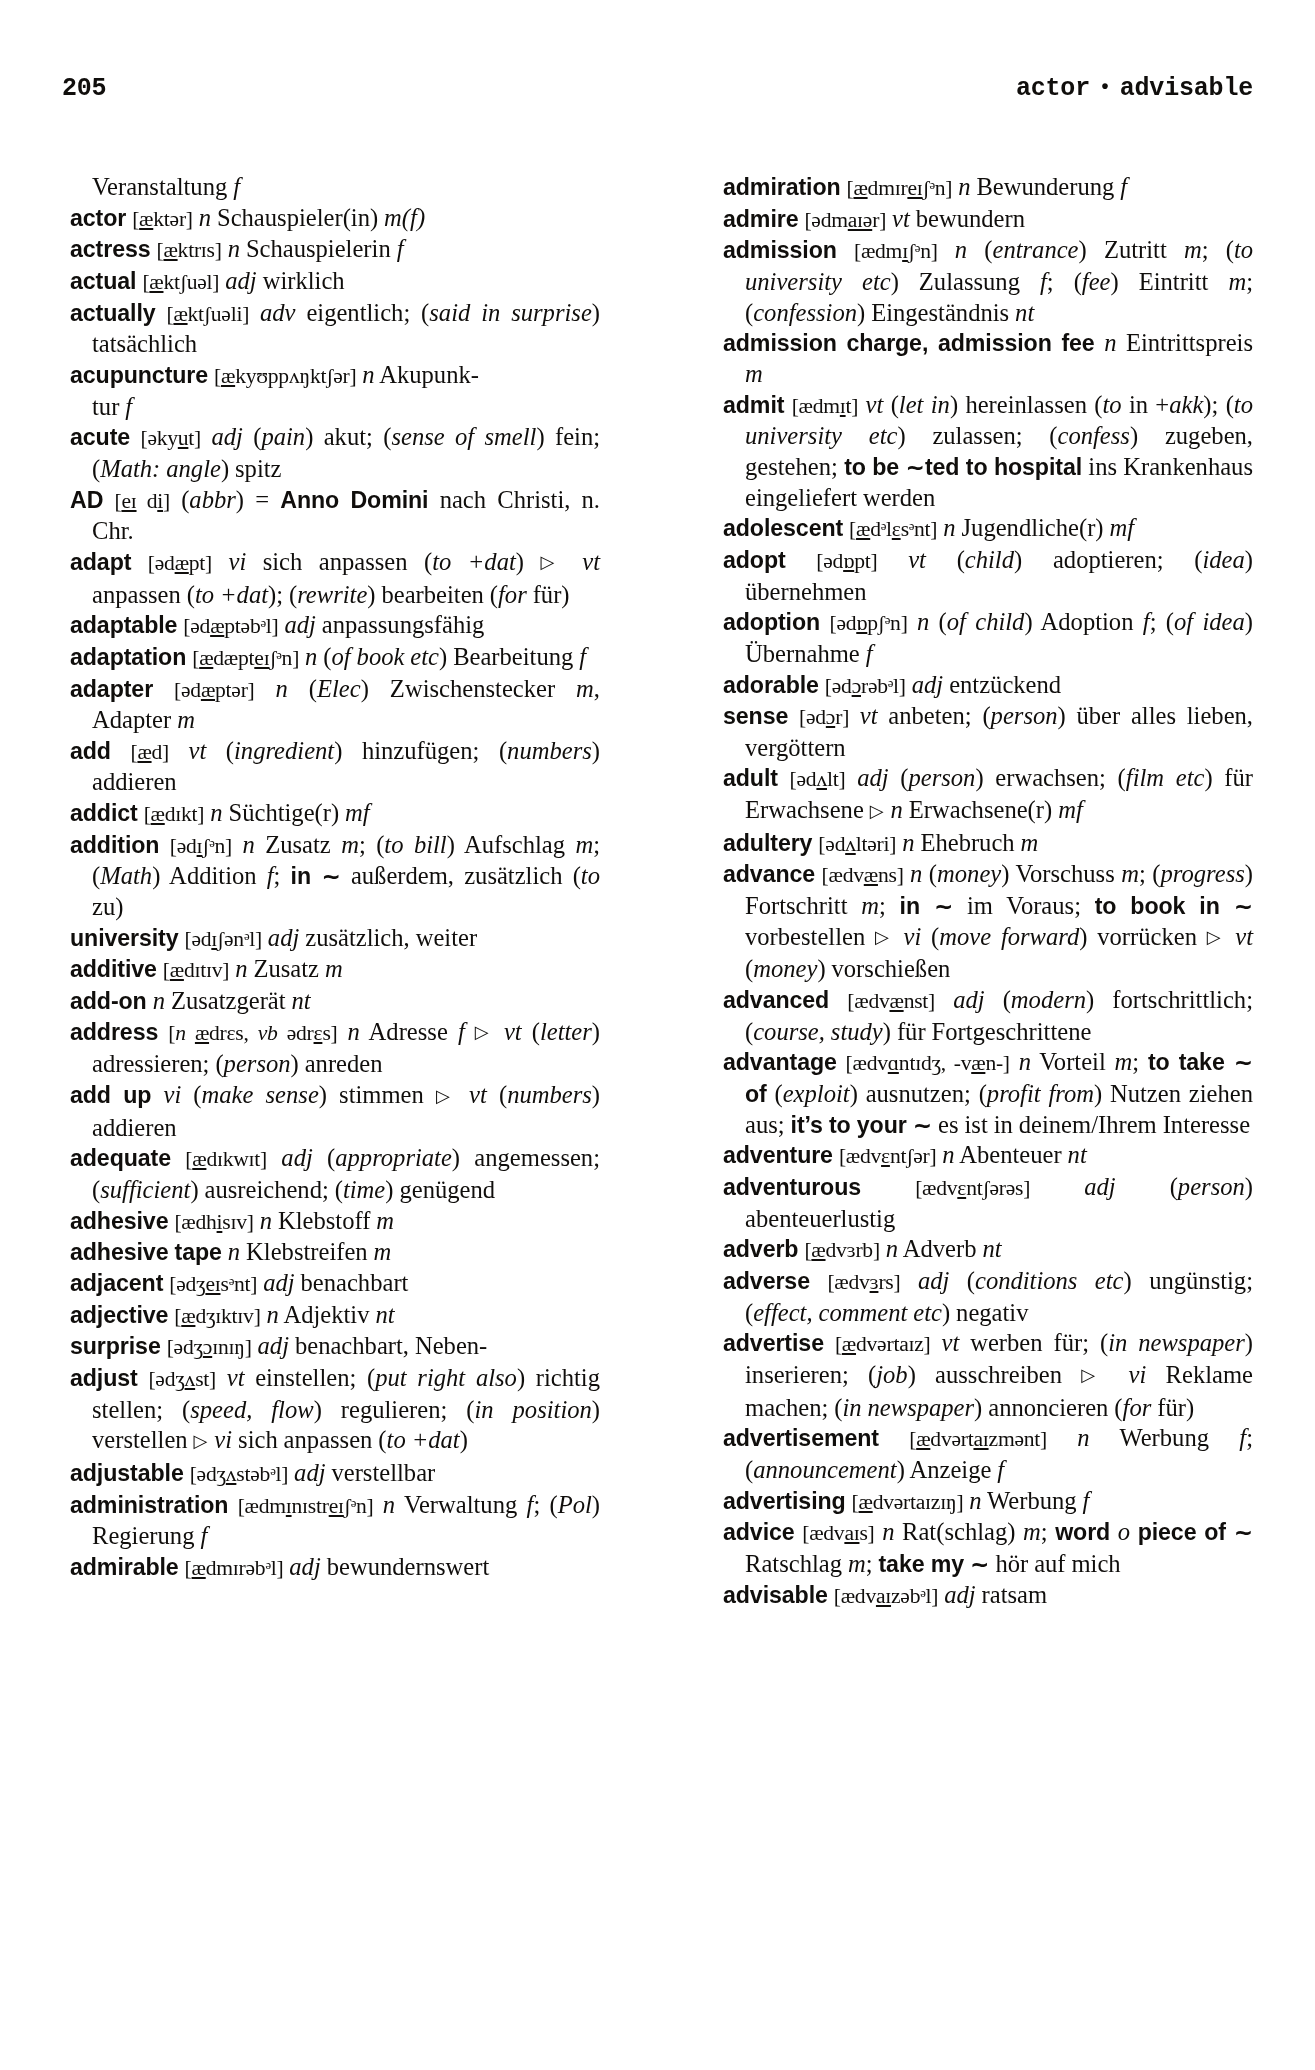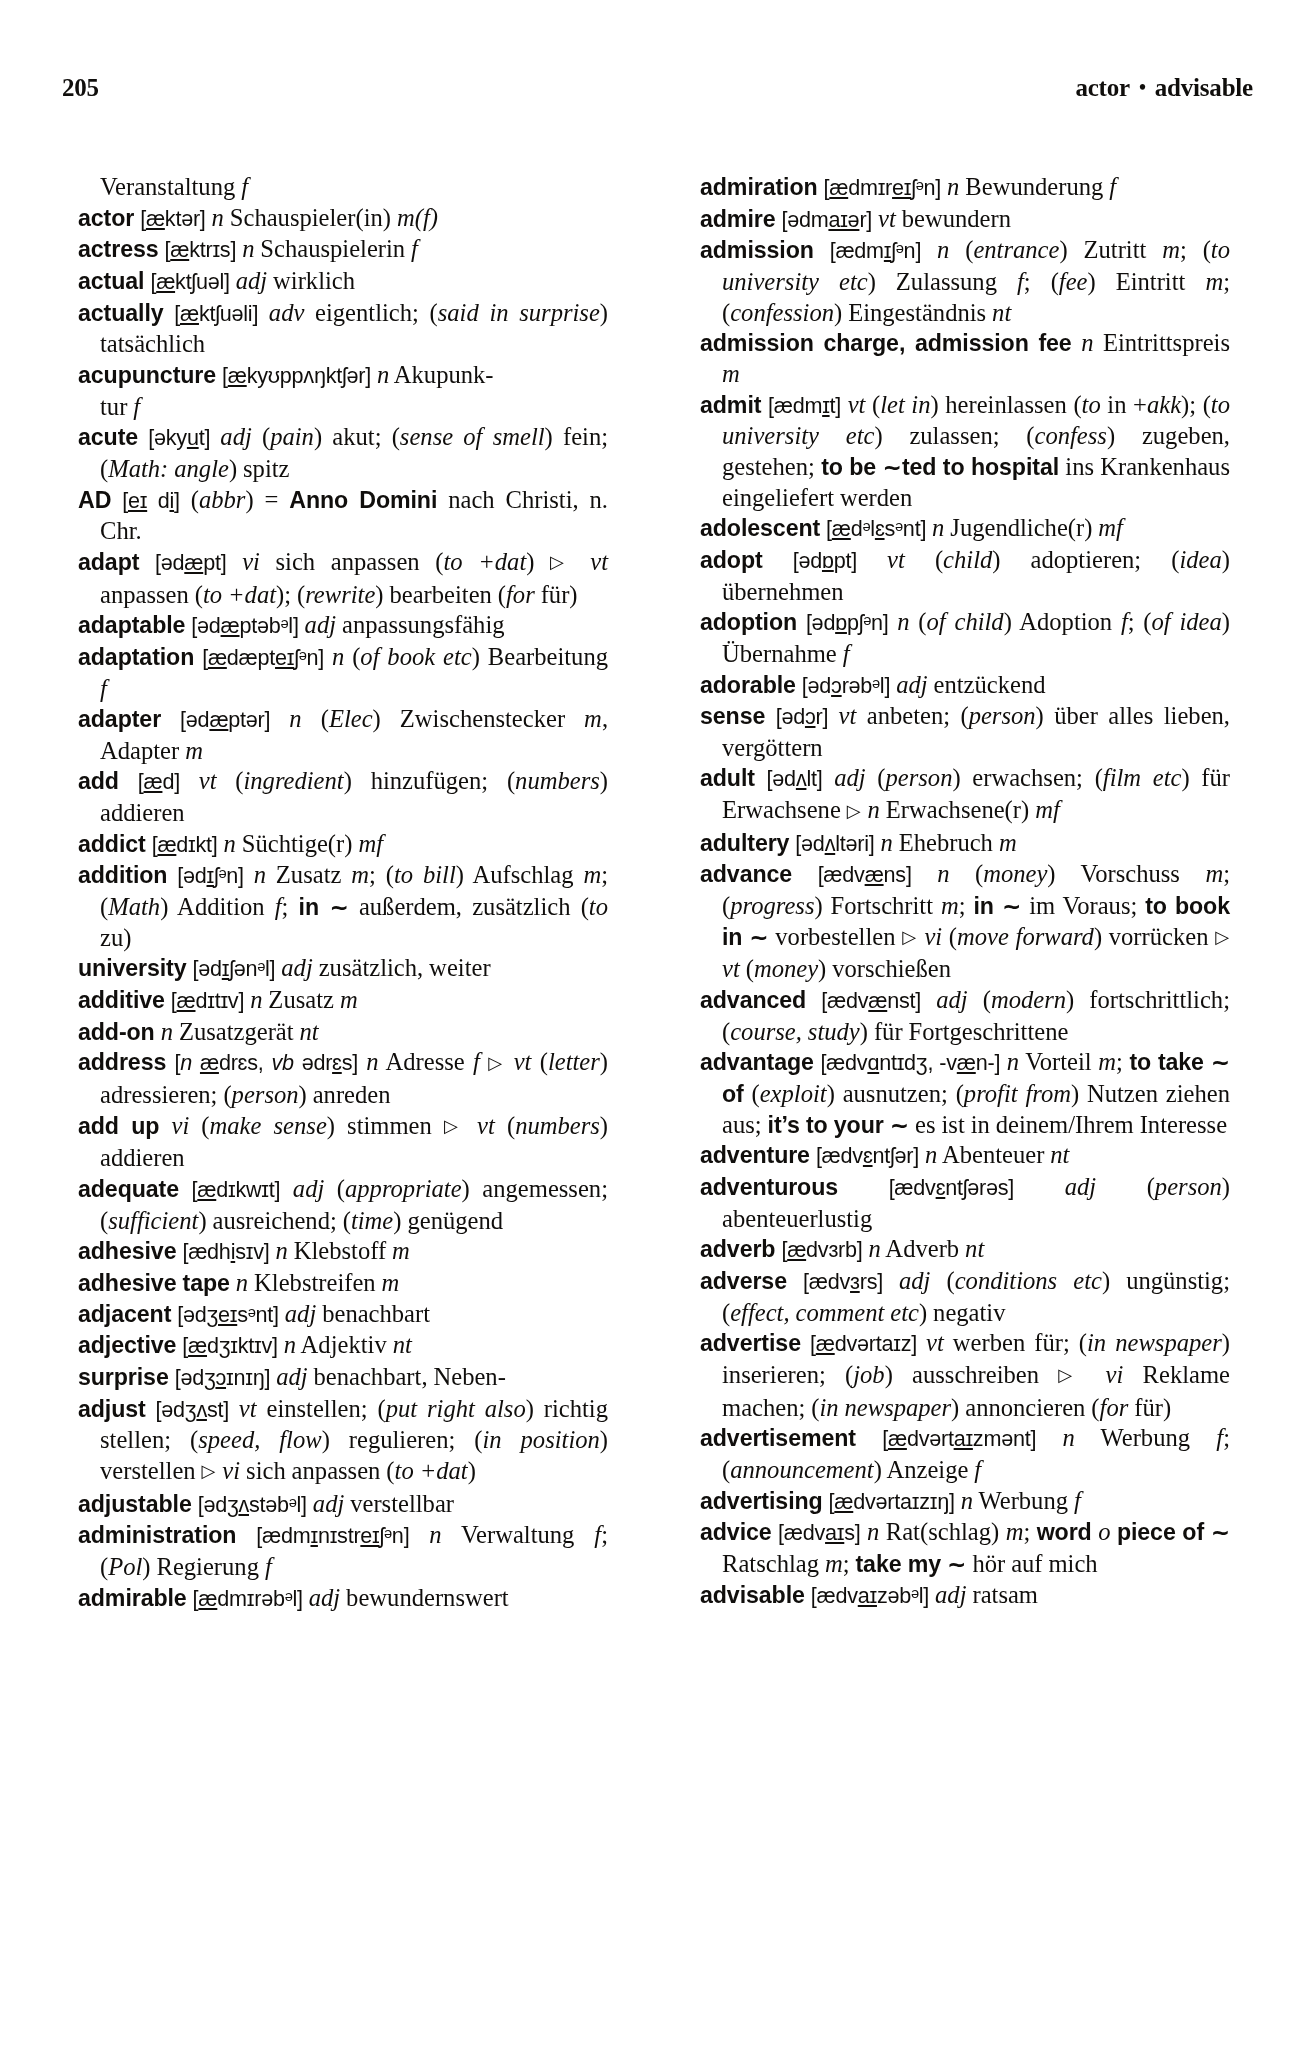--- a/index.html
+++ b/index.html
@@ -21,46 +21,47 @@
   
   .running-head {
     position: absolute;
     left: 62px;
     right: 62px;
     top: 74px;
     height: 34px;
     display: flex;
     align-items: baseline;
     justify-content: space-between;
-    font-family: Liberation Serif, serif;
+    font-family: Liberation Mono, monospace;
     font-weight: bold;
     font-size: 25px;
     letter-spacing: -0.2px;
     color: #100e0c;
   }
   .running-head .folio { }
   .running-head .guidewords { }
   .running-head .guidewords .sep {
     display: inline-block;
     padding: 0 9px;
     position: relative;
     top: -2px;
     font-size: 20px;
   }
 
   
   .columns {
     position: absolute;
-    left: 16px;
+    left: 8px;
     right: 0;
     top: 172px;
     display: flex;
     gap: 92px;
     padding: 0 62px;
     box-sizing: border-box;
+    justify-content: space-between;
   }
   .col {
     width: 530px;
     flex: 0 0 530px;
   }
 
   .entry {
     font-size: 24.6px;
     line-height: 30.65px;
     text-align: justify;
@@ -85,21 +86,21 @@
     font-family: "Liberation Sans", "DejaVu Sans", sans-serif;
     font-weight: bold;
     font-size: 23.2px;
     letter-spacing: -0.1px;
   }
   .hw { }
   .ph { }
 
   
   .pron {
-    font-family: Liberation Sans, sans-serif;
+    font-family: Liberation Serif, serif;
     font-size: 21.6px;
     font-style: normal;
     letter-spacing: -0.25px;
     margin-top: 16px;
   }
   .st { text-decoration: underline; text-underline-offset: 1.5px; }
 
   
   .it { font-style: italic; }
 

